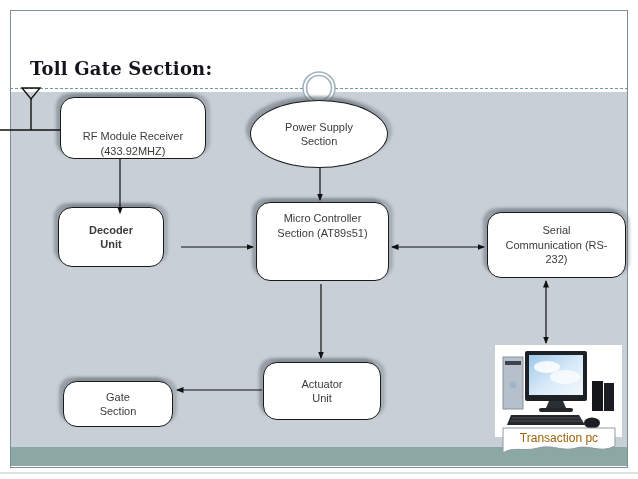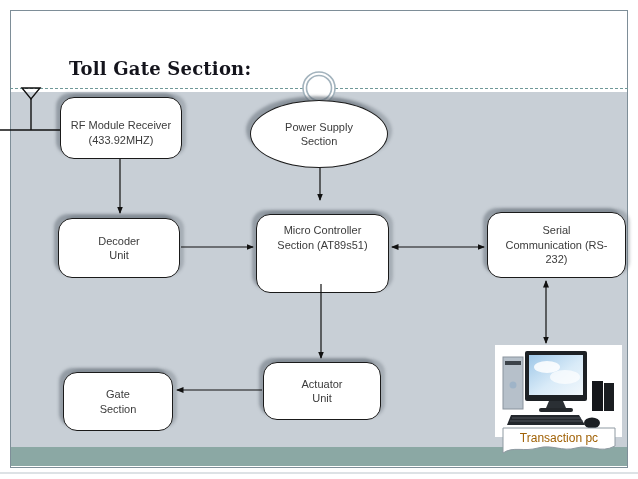--- a/index.html
+++ b/index.html
@@ -19,45 +19,45 @@
     position:absolute; left:11px; top:447px; width:616px; height:19px;
     background:#8ba8a4; z-index:2;
   }
   .bottom-divider {
     position:absolute; left:0; top:472px; width:638px; height:2px;
     background:#dde2e5; z-index:0;
   }
   .slide-title {
     position:absolute; left:30px; top:58px; z-index:3;
     font-family:"DejaVu Serif", serif; font-weight:bold; font-size:18px;
-    color:#14141c; letter-spacing:0.2px;margin-left:39px;
+    color:#14141c; letter-spacing:0.2px;
   }
   .dashed-line {
     position:absolute; left:10px; top:88px; width:618px; height:0;
     border-top:1px dashed #6f9898; z-index:2;
   }
   .binder-ring { position:absolute; left:300px; top:69px; width:38px; height:38px; z-index:3; }
 
   .node {
     position:absolute; z-index:4; background:#ffffff;
     border:1.4px solid #1a1a1a; border-radius:14px;
     display:flex; align-items:center; justify-content:center;
     box-shadow:-4px -4px 3px rgba(96,106,116,0.50), 4px -3px 3px rgba(96,106,116,0.33);
     box-sizing:border-box;
   }
   .node .lbl {
     font-size:11px; line-height:14.5px; color:#3b3b3b; text-align:center;
     white-space:pre-line;
   }
-  #node-rf       { left:60px;  top:97px;  width:122px; height:62px; align-items:center; padding-top:9px; }
+  #node-rf       { left:60px;  top:97px;  width:146px; height:62px; align-items:flex-end; padding-top:9px; }
   #node-power    { left:250px; top:100px; width:138px; height:68px; border-radius:50%; }
-  #node-decoder  { left:58px;  top:218px; width:122px; height:60px; }
-  #node-micro    { left:256px; top:214px; width:133px; height:79px; align-items:flex-start; padding-top:8px; }
+  #node-decoder  { left:58px;  top:207px; width:106px; height:60px;font-weight:bold; }
+  #node-micro    { left:256px; top:202px; width:133px; height:79px; align-items:flex-start; padding-top:8px; }
   #node-serial   { left:487px; top:212px; width:139px; height:66px; }
-  #node-gate     { left:63px;  top:372px; width:110px; height:59px; }
+  #node-gate     { left:63px;  top:381px; width:110px; height:46px; }
   #node-actuator { left:263px; top:362px; width:118px; height:58px; }
 
   .connector-layer {
     position:absolute; left:0; top:0; width:638px; height:479px;
     z-index:5; pointer-events:none;
   }
   .pc-photo {
     position:absolute; left:495px; top:345px; width:127px; height:92px;
     background:#ffffff; z-index:4;
   }

